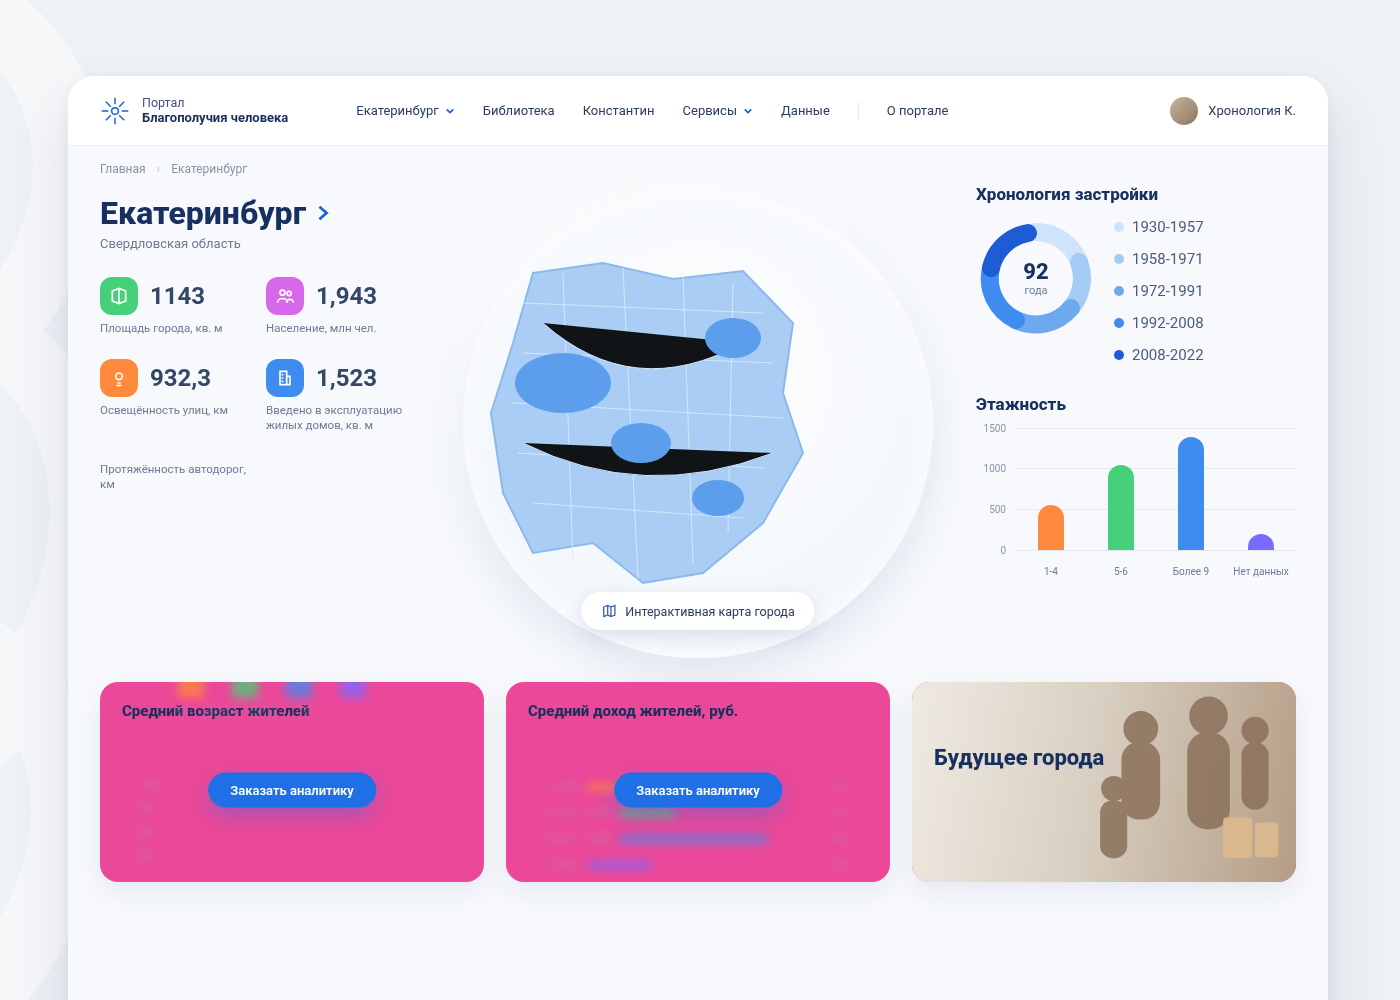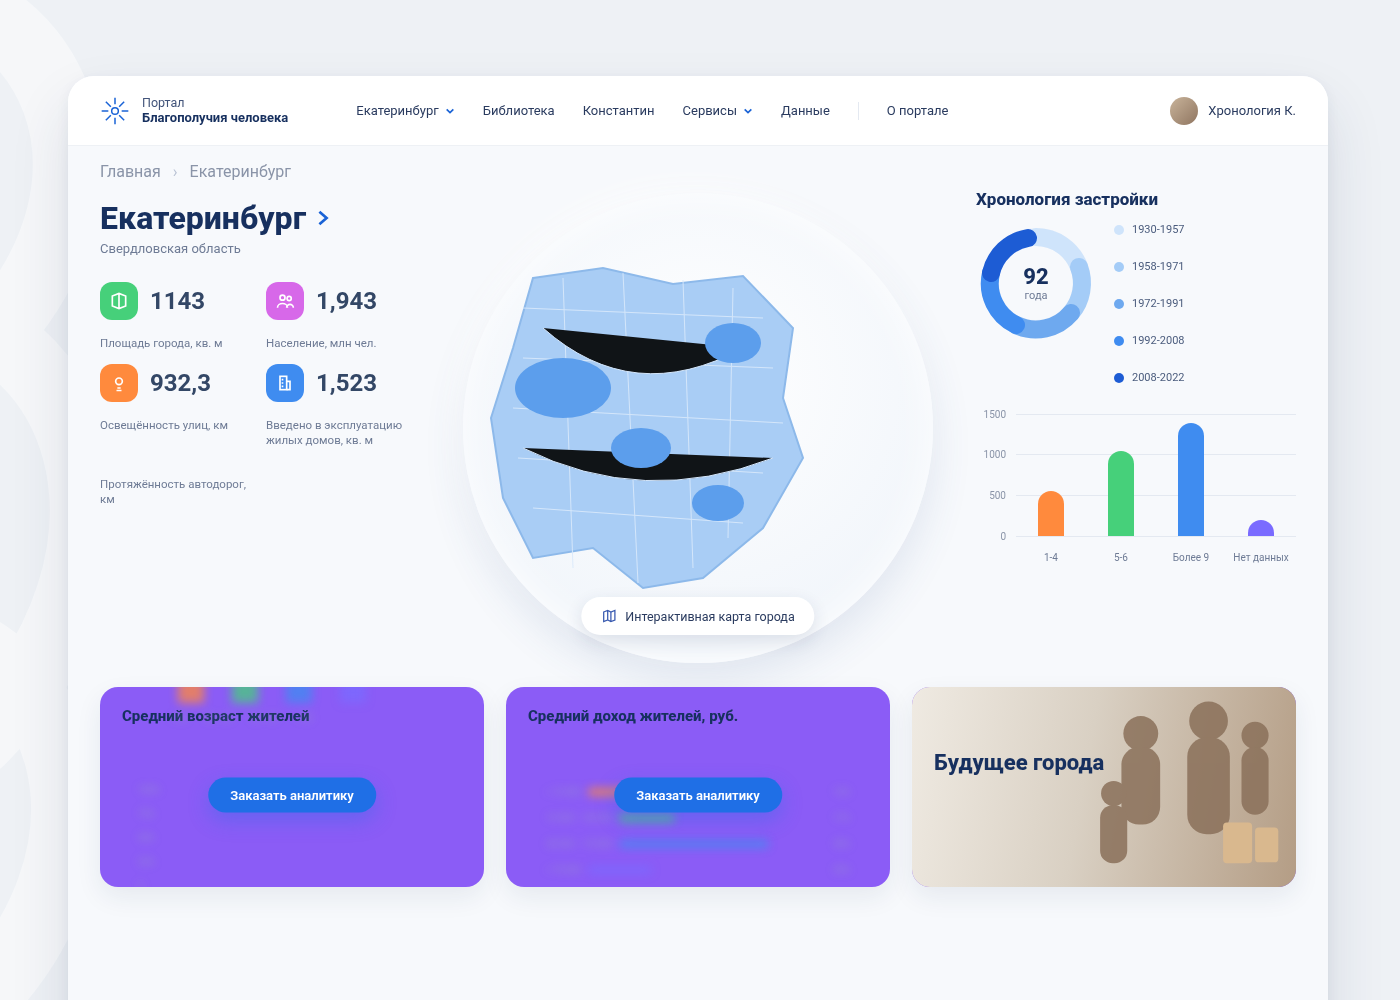--- a/index.html
+++ b/index.html
@@ -42,42 +42,42 @@
 .brand-text b { color: #17305f; font-size: 13px; }
 .nav { display: flex; align-items: center; gap: 28px; margin-left: 40px; }
 .nav-item { font-size: 13px; color: #2a3b5f; cursor: pointer; display: flex; align-items: center; gap: 6px; }
 .chev-down { width: 10px; height: 10px; stroke: #1a63d6; stroke-width: 2; fill: none; }
 .nav-divider { width: 1px; height: 18px; background: #e4e9f1; }
 .spacer { flex: 1; }
 .user { display: flex; align-items: center; gap: 10px; }
 .avatar { width: 28px; height: 28px; border-radius: 50%; background: linear-gradient(135deg,#c9b49b,#8f7560); }
 .user-name { font-size: 13px; color: #2a3b5f; }
 
-.breadcrumb { padding: 16px 32px 0; font-size: 16px; color: #8a94a8; }
+.breadcrumb { padding: 16px 32px 0; font-size: 12px; color: #8a94a8; }
 .breadcrumb .sep { margin: 0 8px; color: #b9c2d4; }
 
 .content {
   display: grid;
   grid-template-columns: 320px 1fr 320px;
   gap: 24px;
   padding: 8px 32px 24px;
 }
 .col-left { }
 .title-row { display: flex; align-items: center; gap: 8px; margin-top: 10px; }
 .title { font-size: 32px; font-weight: 800; color: #17305f; }
 .title-chev { width: 18px; height: 18px; stroke: #1a63d6; stroke-width: 3; fill: none; }
 .subtitle { font-size: 13px; color: #6e7b95; margin-top: 4px; }
 
-.metrics { display: grid; grid-template-columns: 1fr 1fr; gap: 12px 12px; margin-top: 26px; }
+.metrics { display: grid; grid-template-columns: 1fr 1fr; gap: 22px 12px; margin-top: 26px; }
 .metric { }
 .metric-top { display: flex; align-items: center; gap: 12px; }
 .metric-icon { width: 38px; height: 38px; border-radius: 12px; display: flex; align-items: center; justify-content: center; }
 .metric-icon svg { width: 20px; height: 20px; stroke: #fff; fill: none; stroke-width: 2; }
 .metric-val { font-size: 24px; font-weight: 700; color: #334766; }
-.metric-label { font-size: 11.5px; color: #6e7b95; margin-top: 16px; line-height: 1.35; }
+.metric-label { font-size: 11.5px; color: #6e7b95; margin-top: 6px; line-height: 1.35; }
 
 .rating-btn {
   margin-top: 24px; display: inline-flex; align-items: center; gap: 8px;
   padding: 11px 18px; background: #fff; border-radius: 24px; font-size: 12.5px;
   color: #2a3b5f; box-shadow: 0 4px 12px rgba(30,50,90,0.08); cursor: pointer;
 }
 .rating-btn svg { width: 16px; height: 16px; stroke: #3a5bb0; fill: none; stroke-width: 2; }
 
 .col-center { display: flex; justify-content: center; align-items: flex-start; position: relative; }
 .map-circle {
@@ -97,41 +97,41 @@
 .map-btn svg { width: 16px; height: 16px; stroke: #3a5bb0; fill: none; stroke-width: 1.6; }
 
 .col-right { }
 .section-title { font-size: 17px; font-weight: 800; color: #17305f; margin-bottom: 14px; }
 
 .donut-wrap { display: flex; gap: 18px; align-items: flex-start; }
 .donut { width: 120px; height: 120px; position: relative; }
 .donut-center { position: absolute; inset: 0; display: flex; flex-direction: column; justify-content: center; align-items: center; }
 .donut-center .num { font-size: 22px; font-weight: 800; color: #17305f; }
 .donut-center .unit { font-size: 11px; color: #6e7b95; }
-.legend { display: flex; flex-direction: column; gap: 24px; font-size: 11px; color: #4b5c7d; }
+.legend { display: flex; flex-direction: column; gap: 14px; font-size: 15px; color: #4b5c7d; }
 .legend-row { display: flex; align-items: center; gap: 8px; }
 .legend-dot { width: 10px; height: 10px; border-radius: 50%; }
 
 .floors { margin-top: 30px; }
 .floors-chart { position: relative; height: 150px; margin-top: 6px; }
 .floors-grid { position: absolute; left: 40px; right: 0; top: 0; bottom: 28px; }
 .floors-grid .gline { position: absolute; left: 0; right: 0; height: 1px; background: #e4e9f1; }
 .floors-ylabels { position: absolute; left: 0; top: 0; bottom: 28px; width: 36px; font-size: 10px; color: #8a94a8; }
 .floors-ylabels span { position: absolute; right: 6px; transform: translateY(-50%); }
 .floors-bars { position: absolute; left: 40px; right: 0; top: 0; bottom: 28px; display: flex; justify-content: space-around; align-items: flex-end; }
 .fbar { width: 26px; border-radius: 13px 13px 0 0; }
 .floors-xlabels { position: absolute; left: 40px; right: 0; bottom: 0; display: flex; justify-content: space-around; font-size: 10px; color: #6e7b95; text-align: center; }
 .floors-xlabels span { width: 60px; line-height: 1.2; }
 
 .cards-row {
   display: grid; grid-template-columns: 1fr 1fr 1fr; gap: 22px;
   padding: 0 32px 32px;
 }
 .card {
-  background: #8b5cf6; border-radius: 18px; padding: 20px 22px 18px;
+  background: #ec4899; border-radius: 18px; padding: 20px 22px 18px;
   box-shadow: 0 10px 26px rgba(30,50,90,0.08); position: relative; overflow: hidden;
   height: 200px;
 }
 .card-title { font-size: 15px; font-weight: 800; color: #17305f; margin-bottom: 10px; }
 .blur-chart { filter: blur(5px); opacity: 0.75; }
 .mini-ylabels { position: absolute; left: 16px; top: 50px; font-size: 9px; color: #9aa5ba; display: flex; flex-direction: column; gap: 14px; }
 .mini-bars { position: absolute; left: 56px; bottom: 32px; display: flex; gap: 28px; align-items: flex-end; }
 .mini-bars .mb { width: 26px; border-radius: 13px 13px 0 0; }
 .mini-xlabels { position: absolute; left: 48px; bottom: 12px; display: flex; gap: 18px; font-size: 9px; color: #9aa5ba; }
 .mini-hbars { position: absolute; left: 18px; right: 18px; top: 52px; display: flex; flex-direction: column; gap: 16px; }
@@ -353,20 +353,21 @@
               <span>1992-2008</span>
             </div>
           <div class="legend-row">
               <span class="legend-dot" style="background:#1d5cd4"></span>
               <span>2008-2022</span>
             </div>
         </div>
       </div>
 
       <div class="floors">
+        <div class="section-title">Этажность</div>
         <div class="floors-chart">
           <div class="floors-ylabels">
             <span style="top:0%">1500</span>
             <span style="top:33%">1000</span>
             <span style="top:66%">500</span>
             <span style="top:100%">0</span>
           </div>
           <div class="floors-grid">
             <div class="gline" style="top:0%"></div>
             <div class="gline" style="top:33%"></div>

